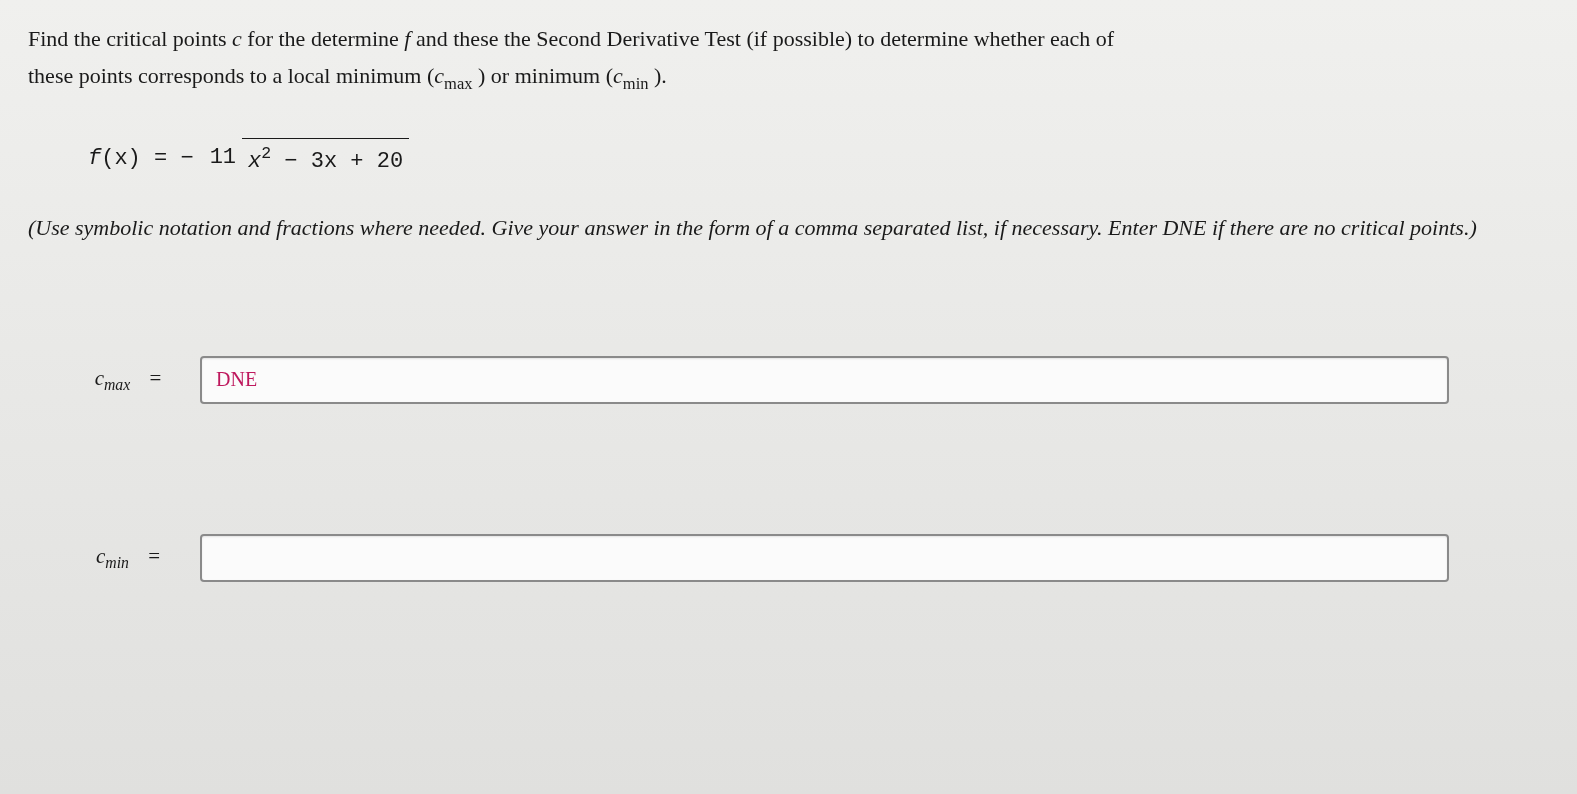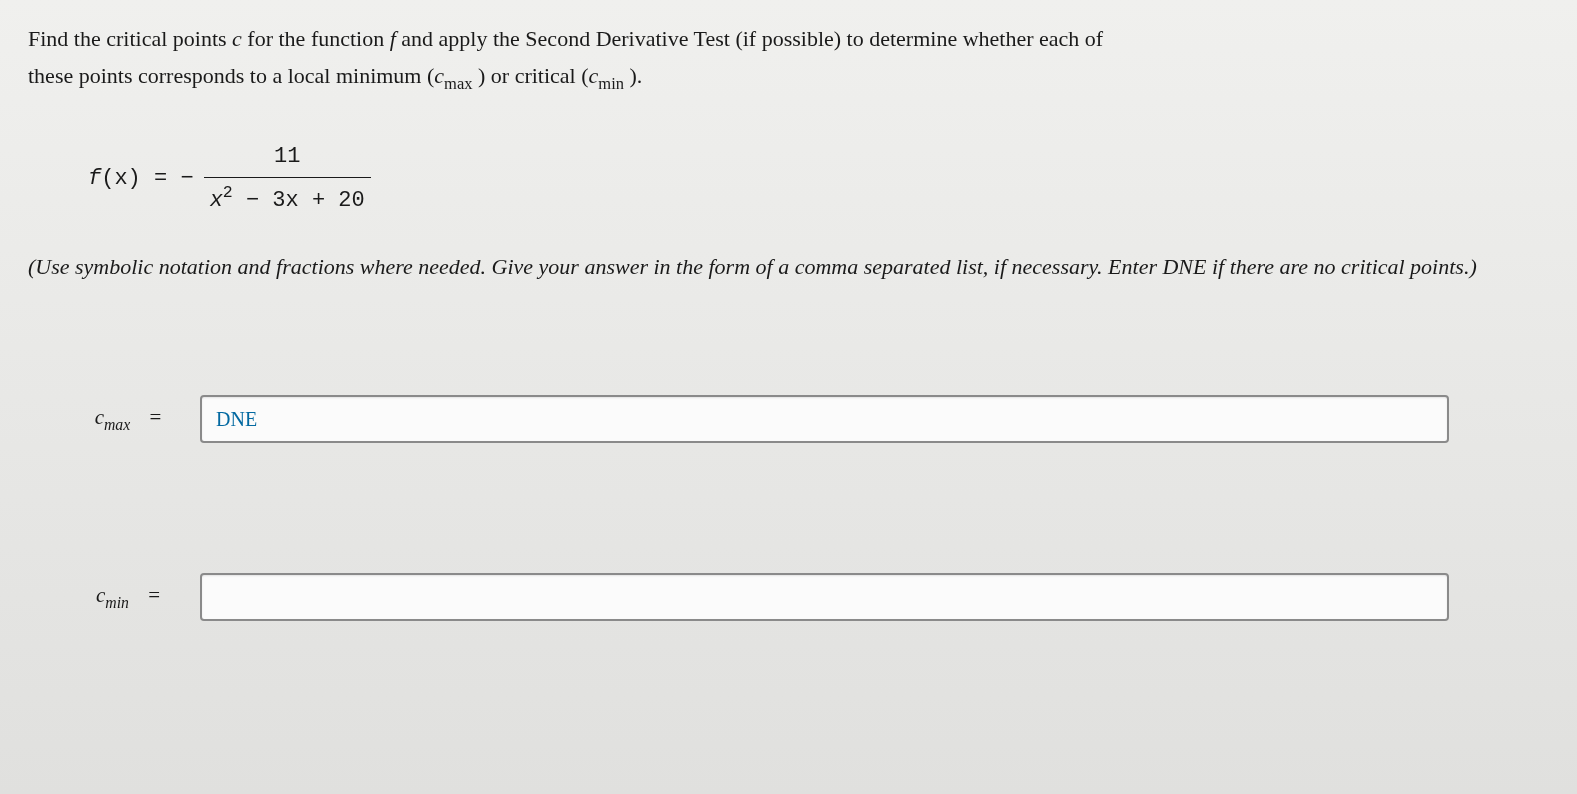--- a/index.html
+++ b/index.html
@@ -33,21 +33,21 @@
       display: flex;
       align-items: center;
       font-style: italic;
       font-family: Liberation Mono, monospace;
     }
     .formula-lhs {
       margin-right: 6px;
     }
     .fraction {
       display: inline-flex;
-      flex-direction: column;
+      flex-direction: row;
       align-items: center;
       vertical-align: middle;
       margin-left: 4px;
     }
     .fraction .num {
       padding: 0 6px 2px 6px;
       text-align: center;
     }
     .fraction .den {
       border-top: 1.5px solid #1a1a1a;
@@ -86,33 +86,33 @@
     }
     .answer-input {
       flex: 1;
       height: 48px;
       background: #fbfbfb;
       border: 2px solid #8a8a8a;
       border-radius: 4px;
       padding: 0 14px;
       font-size: 20px;
       font-family: 'Times New Roman', serif;
-      color: #0369a1;
+      color: #be185d;
       margin-left: 22px;
       margin-right: 100px;
       box-shadow: inset 0 1px 2px rgba(0,0,0,0.1);
     }
   </style>
 </head>
 <body>
 
 <div class="question-text">
-  <span>Find the critical points </span><span class="italic">c</span><span> for the function </span><span class="italic"> f </span><span> and apply the Second Derivative Test (if possible) to determine whether each of</span>
+  <span>Find the critical points </span><span class="italic">c</span><span> for the determine </span><span class="italic"> f </span><span> and these the Second Derivative Test (if possible) to determine whether each of</span>
   <br>
-  <span>these points corresponds to a local minimum (</span><span class="italic">c</span><span class="sub">max</span><span> ) or critical (</span><span class="italic">c</span><span class="sub">min</span><span> ).</span>
+  <span>these points corresponds to a local minimum (</span><span class="italic">c</span><span class="sub">max</span><span> ) or minimum (</span><span class="italic">c</span><span class="sub">min</span><span> ).</span>
 </div>
 
 <div class="formula-block">
   <span class="formula-lhs">
     <span>f</span><span style="font-style:normal">(x) = −</span>
   </span>
   <span class="fraction">
     <span class="num" style="font-style:normal">11</span>
     <span class="den">
       <span>x</span><span class="sup" style="font-style:normal">2</span><span style="font-style:normal"> − 3x + 20</span>

